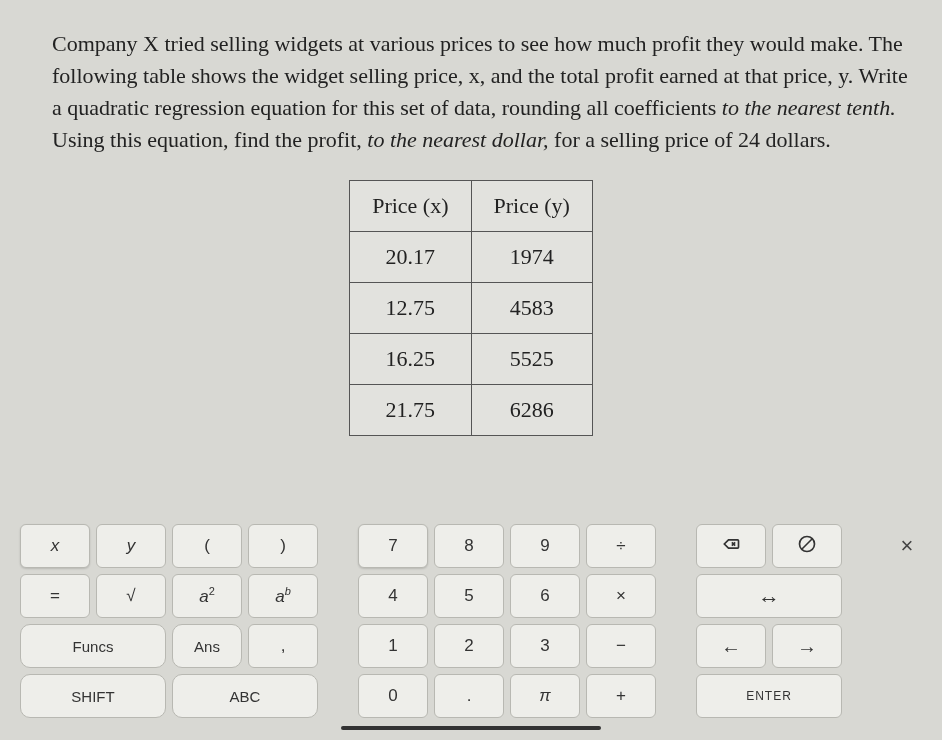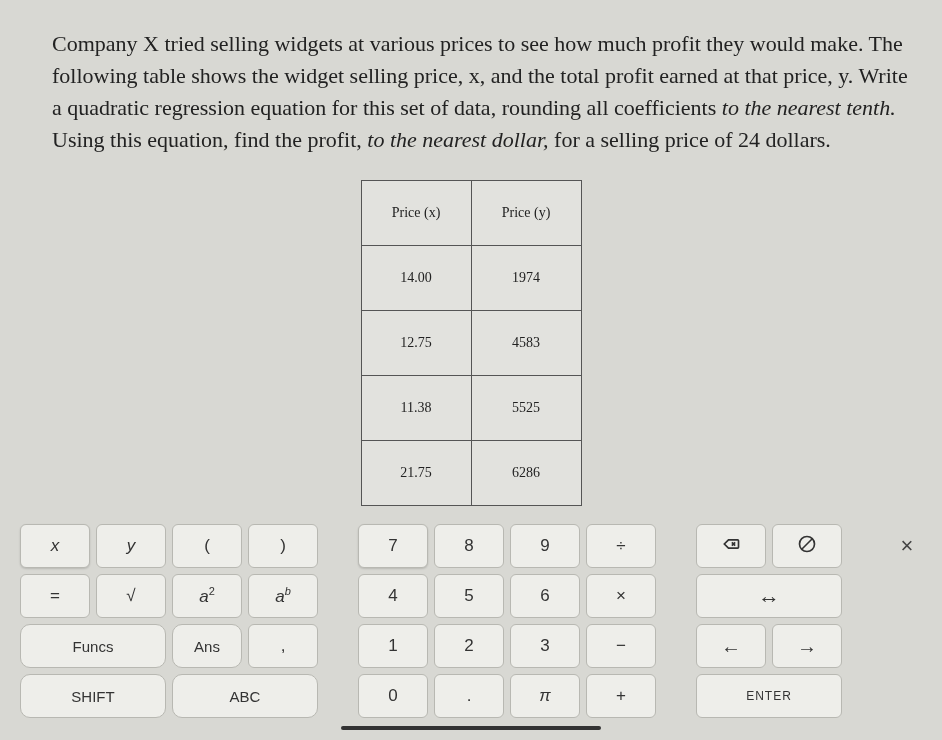--- a/index.html
+++ b/index.html
@@ -24,22 +24,22 @@
   justify-content: center;
   margin-top: 8px;
   margin-bottom: 24px;
 }
 table.data {
   border-collapse: collapse;
   background: #e2e2de;
 }
 table.data th, table.data td {
   border: 1.5px solid #555;
-  padding: 24px 22px;
-  font-size: 14px;
+  padding: 12px 22px;
+  font-size: 22px;
   font-weight: normal;
   text-align: center;
   min-width: 110px;
 }
 .keypad {
   position: absolute;
   left: 0;
   right: 0;
   bottom: 0;
   padding: 12px 20px 10px 20px;
@@ -97,29 +97,29 @@
 <div class="table-wrap">
   <table class="data">
     <thead>
       <tr>
         <th>Price (x)</th>
         <th>Price (y)</th>
       </tr>
     </thead>
     <tbody>
       <tr>
-        <td>14.00</td>
+        <td>20.17</td>
         <td>1974</td>
       </tr>
       <tr>
         <td>12.75</td>
         <td>4583</td>
       </tr>
       <tr>
-        <td>11.38</td>
+        <td>16.25</td>
         <td>5525</td>
       </tr>
       <tr>
         <td>21.75</td>
         <td>6286</td>
       </tr>
     </tbody>
   </table>
 </div>
 

